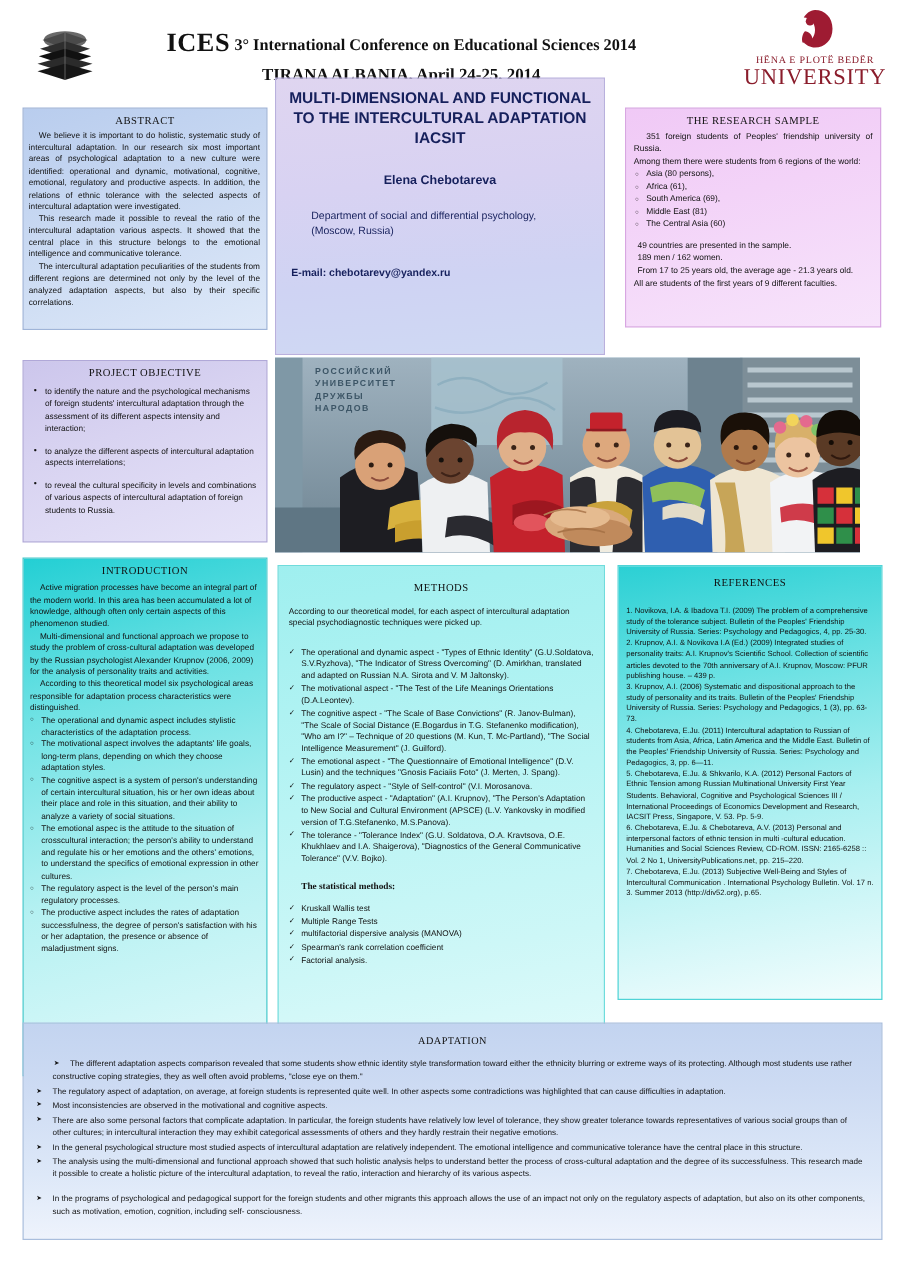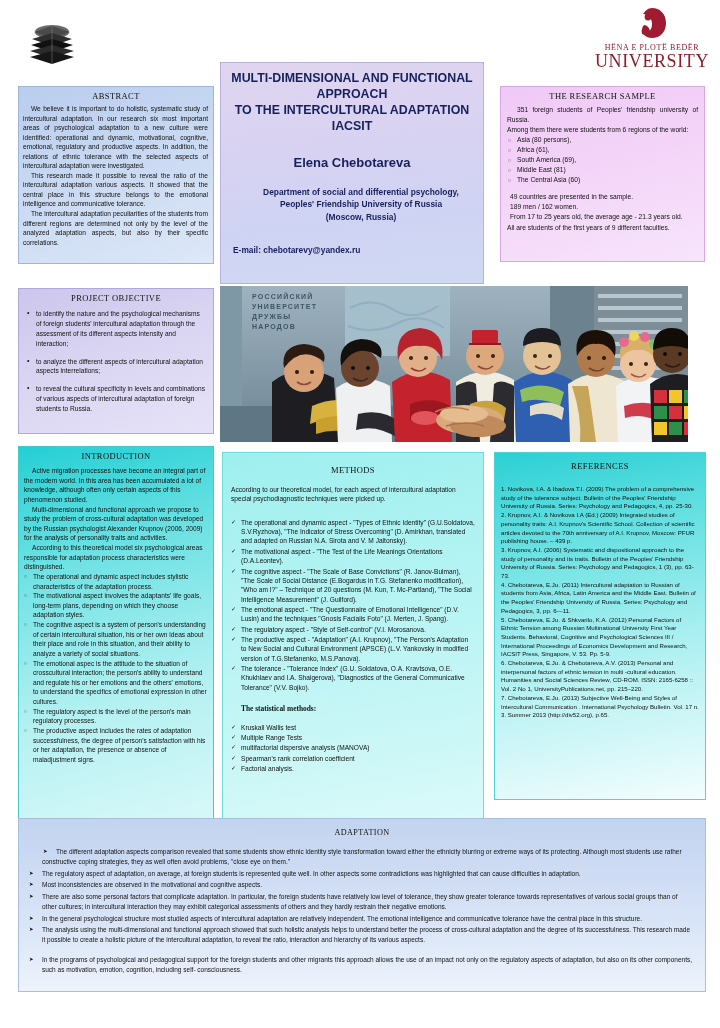--- a/index.html
+++ b/index.html
@@ -110,25 +110,25 @@
   #title-box {
     left: 220px; top: 62px; width: 264px; height: 222px;
     background: linear-gradient(175deg,#dfd5f0 0%, #d8d2f2 38%, #cfd3f3 70%, #cfd9f3 100%);
     border: 1px solid #b9b0dd;
   }
   #title-box .main-title {
     text-align: center; font-size: 12.4px; font-weight: bold; color: #16205c;
     line-height: 1.28; padding: 8px 10px 0;
   }
   #title-box .author {
-    text-align: center; font-size: 13px; font-weight: bold; color: #16205c;
+    text-align: center; font-size: 10px; font-weight: bold; color: #16205c;
     margin-top: 20px;
   }
   #title-box .affil {
-    text-align: center; font-size: 8.4px; font-weight: bold; color: #16205c;
+    font-size: 8.4px; font-weight: normal; color: #16205c;
     line-height: 1.5; margin-top: 16px; padding: 0 10px; margin-left: 18px;
   }
   #title-box .email {
     text-align: left; font-size: 8.4px; font-weight: bold; color: #16205c;
     margin-top: 22px; padding-left: 12px;
   }
 
   
   #sample {
     left: 500px; top: 86px; width: 205px; height: 176px;
@@ -217,20 +217,27 @@
         <ellipse cx="26" cy="10" rx="17" ry="7" fill="#6a6a6a"></ellipse>
         <path d="M8 10 L26 4 L44 10 L26 17 Z" fill="#4a4a4a"></path>
         <path d="M6 17 L26 11 L46 17 L26 24 Z" fill="#2e2e2e"></path>
         <path d="M5 23 L26 17 L47 23 L26 30 Z" fill="#111"></path>
         <path d="M4 29 L26 23 L48 29 L26 36 Z" fill="#2b2b2b"></path>
         <path d="M4 35 L26 29 L48 35 L26 42 Z" fill="#161616"></path>
         <path d="M26 4 L26 42" stroke="#888" stroke-width="1" fill="none" opacity=".5"></path>
       </svg>
     </div>
 
+    <div class="conf-title-block">
+      <div class="conf-line1">
+        <span class="ices">ICES</span>
+        <span class="rest">3° International Conference on Educational Sciences  2014</span>
+      </div>
+      <div class="conf-line2">TIRANA ALBANIA, April 24-25, 2014</div>
+    </div>
 
     <div class="uni-logo">
       <svg class="uni-mark" viewBox="0 0 34 34" aria-hidden="true">
         <path d="M17 2 C25 2 31 8 31 17 C31 26 25 32 17 32 C13 32 10 30 8 28 C13 28 17 24 17 18 C17 12 13 8 8 8 C10 5 13 2 17 2 Z" fill="#9e1b32"></path>
         <circle cx="13" cy="11" r="3.4" fill="#9e1b32"></circle>
         <path d="M9 19 C12 19 15 22 15 26 C13 28 10 29 7 28 C6 25 7 21 9 19 Z" fill="#9e1b32"></path>
       </svg>
       <div class="uni-sub">HËNA E PLOTË BEDËR</div>
       <div class="uni-name">UNIVERSITY</div>
     </div>
@@ -267,28 +274,26 @@
         <li>The emotional aspec is the attitude to the situation of crosscultural interaction; the person's ability to understand and regulate his or her emotions and the others' emotions, to understand the specifics of emotional expression in other cultures.</li>
         <li>The regulatory aspect is the level of the person's main regulatory processes.</li>
         <li>The productive aspect includes the rates of adaptation successfulness, the degree of person's satisfaction with his or her adaptation, the presence or absence of maladjustment signs.</li>
       </ul>
     </div>
   </div>
 
   <div class="panel" id="title-box">
     <div class="main-title">
       <div>MULTI-DIMENSIONAL AND FUNCTIONAL</div>
-      <div>APPROACH</div>
       <div>TO THE INTERCULTURAL ADAPTATION</div>
       <div>IACSIT</div>
     </div>
     <div class="author">Elena Chebotareva</div>
     <div class="affil">
       <div>Department of social and differential psychology,</div>
-      <div>Peoples' Friendship University of Russia</div>
       <div>(Moscow, Russia)</div>
     </div>
     <div class="email">E-mail: chebotarevy@yandex.ru</div>
   </div>
 
   <div class="panel" id="sample">
     <div class="panel-title">THE RESEARCH SAMPLE</div>
     <div class="body">
       <p class="lead">351 foreign students of Peoples' friendship university of Russia.</p>
       <p>Among them there were students from 6 regions of the world:</p>

